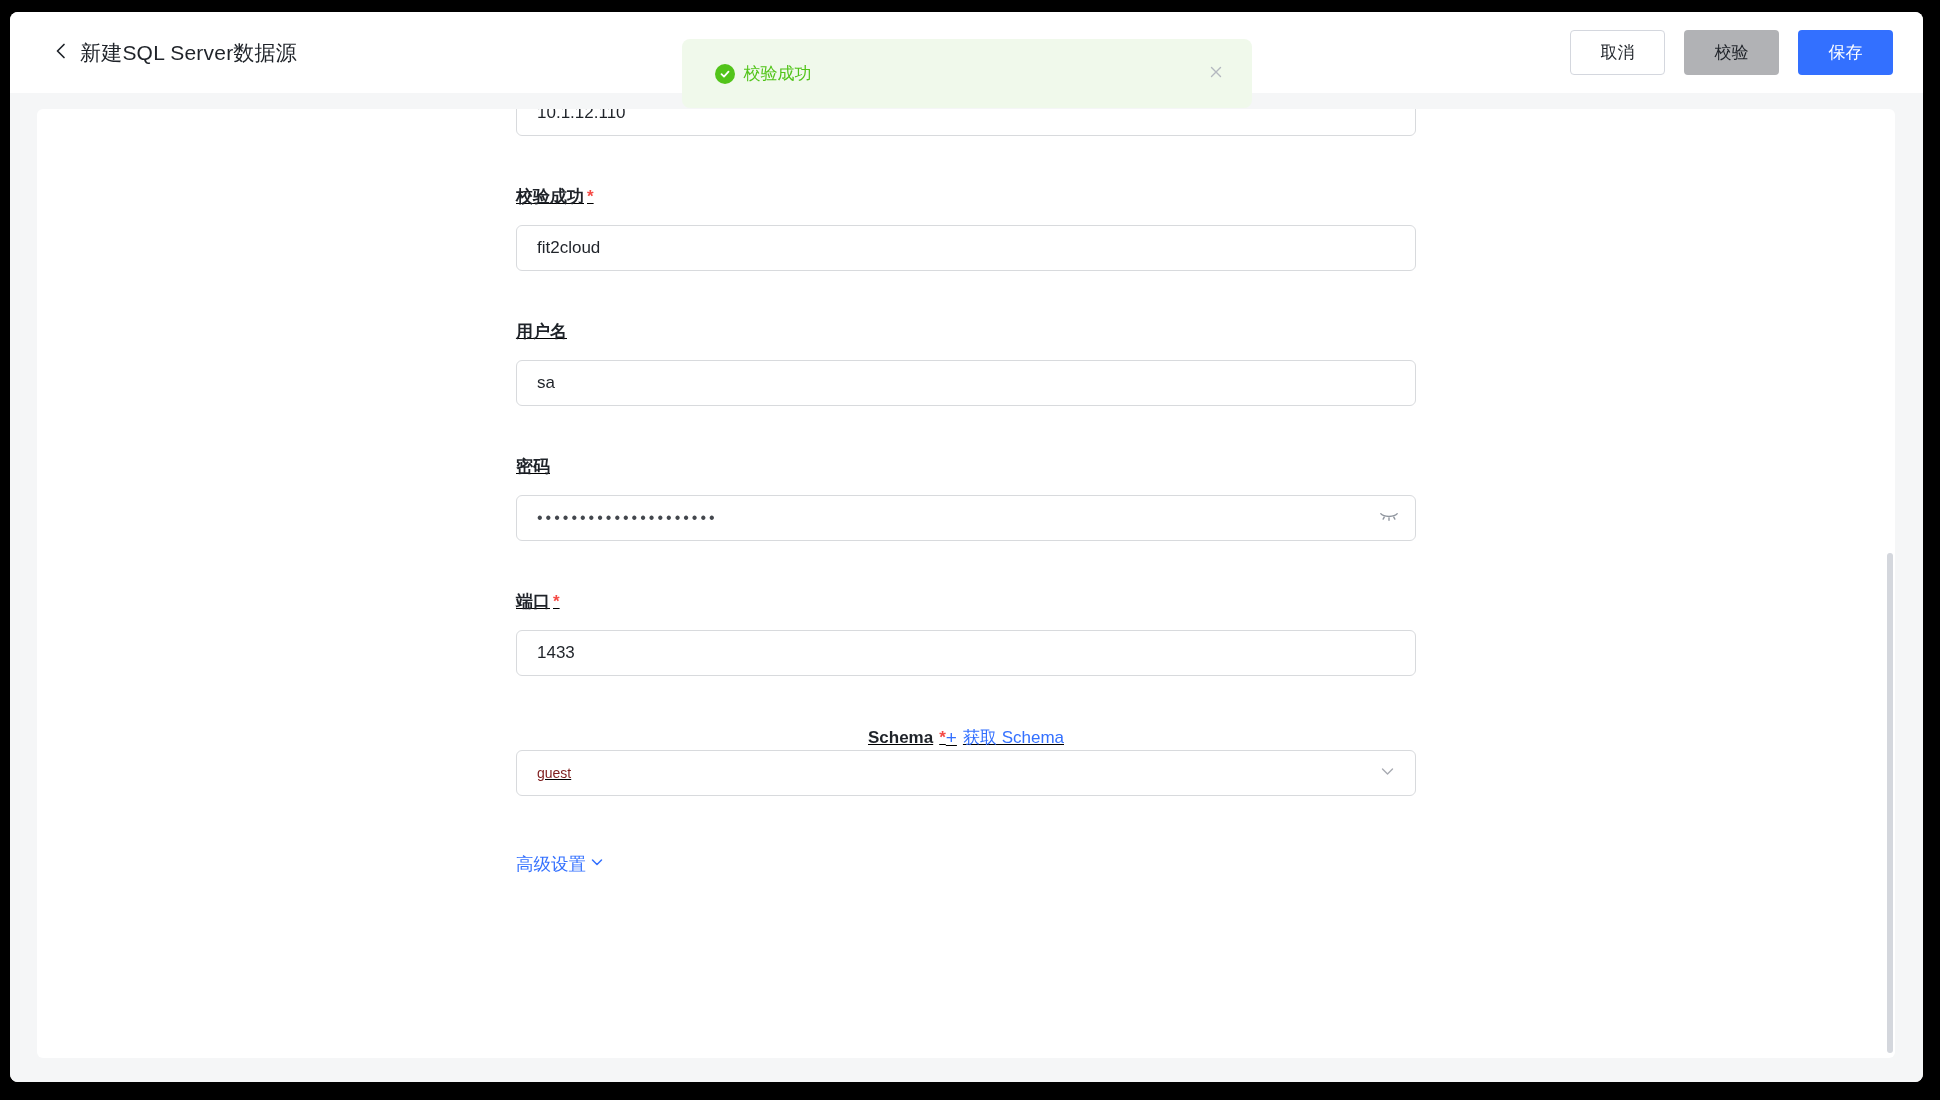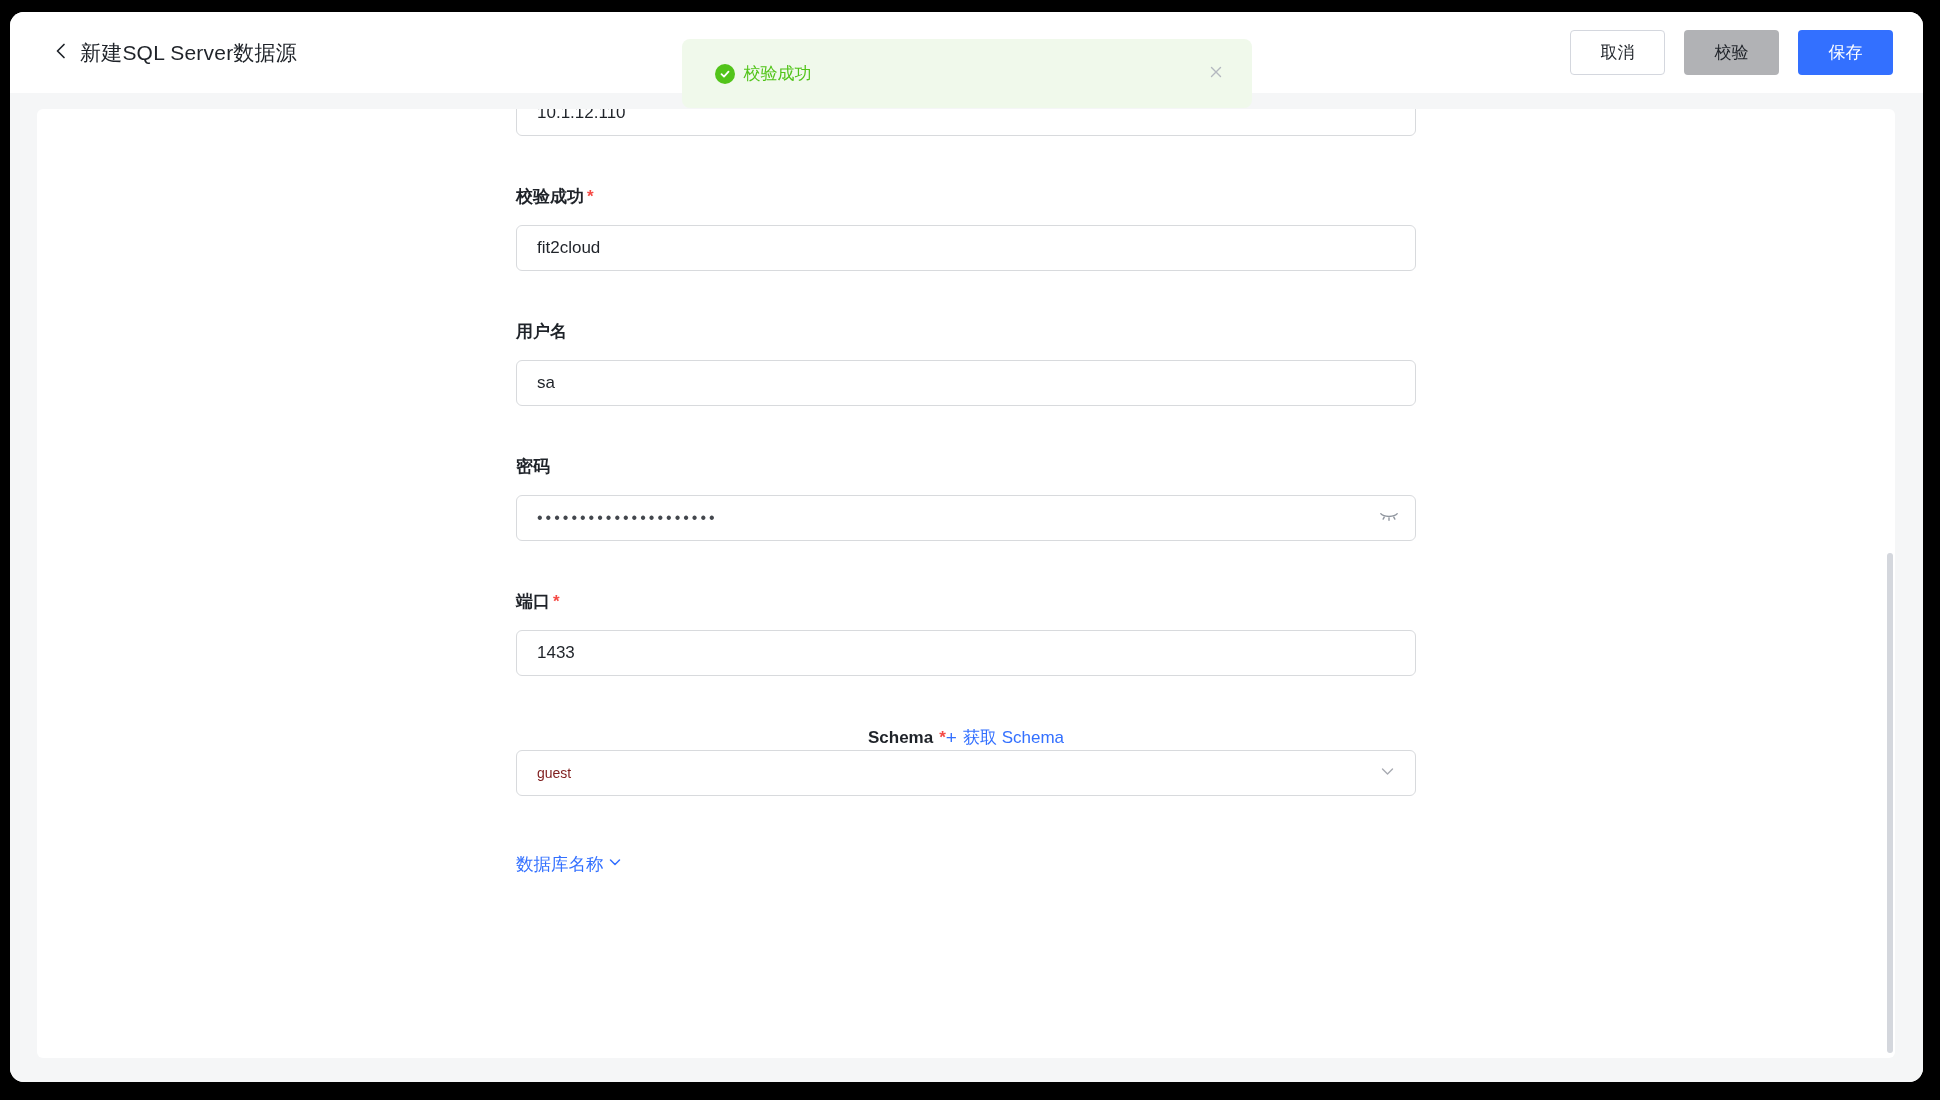--- a/index.html
+++ b/index.html
@@ -1,20 +1,20 @@
 <!DOCTYPE html>
 <html><head>
 <meta charset="utf-8">
 <style>
   * { margin:0; padding:0; box-sizing:border-box; }
   html,body { width:1940px; height:1100px; background:#000; overflow:hidden;
               font-family:"Liberation Sans","DejaVu Sans",sans-serif; }
 
   .app-window { position:absolute; left:10px; top:12px; width:1913px; height:1070px;
-                background:#fff; border-radius:14px; overflow:hidden; }
+                background:#fff; border-radius:8px; overflow:hidden; }
 
   
   .page-header { position:relative; height:81px; background:#fff; display:flex;
                  align-items:center; padding:0 30px 0 42px; z-index:2; }
   .back-btn { display:flex; align-items:center; cursor:pointer; margin-right:10px; }
   .page-title { font-size:21px; font-weight:500; color:#1f2329; letter-spacing:.2px; }
   .header-actions { margin-left:auto; display:flex; gap:19px; }
   .btn { width:95px; height:45px; border-radius:4px; font-size:17px; border:none;
          display:flex; align-items:center; justify-content:center; cursor:pointer;
          font-family:inherit; }
@@ -30,21 +30,21 @@
                   display:flex; align-items:center; justify-content:center; flex:none; }
   .toast-msg { margin-left:9px; font-size:17px; color:#52c41a; }
   .toast-close { margin-left:auto; cursor:pointer; display:flex; align-items:center; }
 
   
   .content-area { position:absolute; top:81px; left:0; right:0; bottom:0; background:#f5f6f7; }
   .form-card { position:absolute; left:27px; top:16px; width:1858px; height:949px;
                background:#fff; border-radius:6px; overflow:hidden; }
   .form-col { width:900px; margin:0 auto; }
 
-  .field { margin-bottom:50px; }
+  .field { margin-bottom:50px;text-decoration:underline; }
   .field-host { margin-top:-19px; }
   .field-label { display:flex; align-items:flex-start; font-size:17px; font-weight:600;
                  color:#1f2329; line-height:22px; margin-bottom:17px; }
   .req { color:#f54a45; margin-left:3px; font-weight:600; }
   .label-latin .req { margin-left:6px; }
 
   .text-input { width:100%; height:46px; border:1px solid #d8dadd; border-radius:6px;
                 padding:0 20px; font-size:17px; color:#1f2329; background:#fff;
                 font-family:inherit; outline:none; }
   .text-input::placeholder { color:#bfc3c9; }
@@ -182,21 +182,21 @@
             <span>
               <svg width="15" height="15" viewBox="0 0 15 15" fill="none">
                 <path d="M2.5 5 L7.5 10 L12.5 5" stroke="#a8abb2" stroke-width="1.4" stroke-linecap="round" stroke-linejoin="round"></path>
               </svg>
             </span>
           </div>
         </div>
 
         
         <div class="advanced">
-          <span>数据库名称</span>
+          <span>高级设置</span>
           <span>
             <svg width="16" height="16" viewBox="0 0 16 16" fill="none">
               <path d="M3.5 6 L8 10.5 L12.5 6" stroke="#3370ff" stroke-width="1.5" stroke-linecap="round" stroke-linejoin="round"></path>
             </svg>
           </span>
         </div>
 
       </div>
       <div class="scroll-thumb"></div>
     </div>

